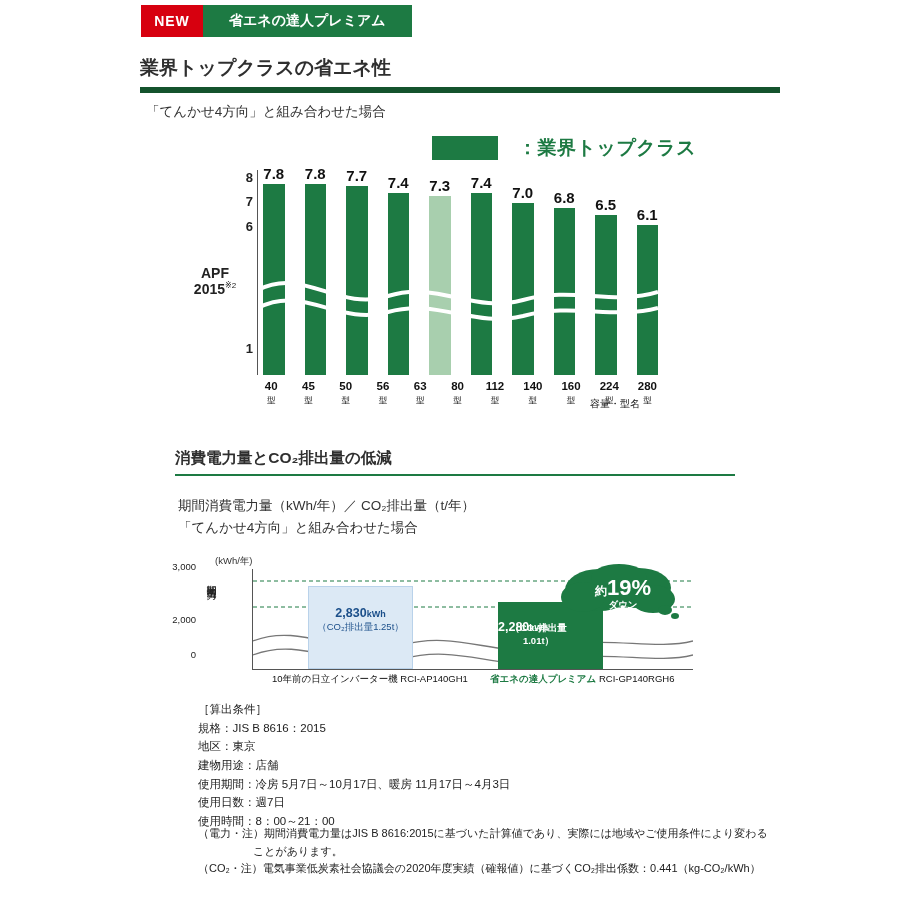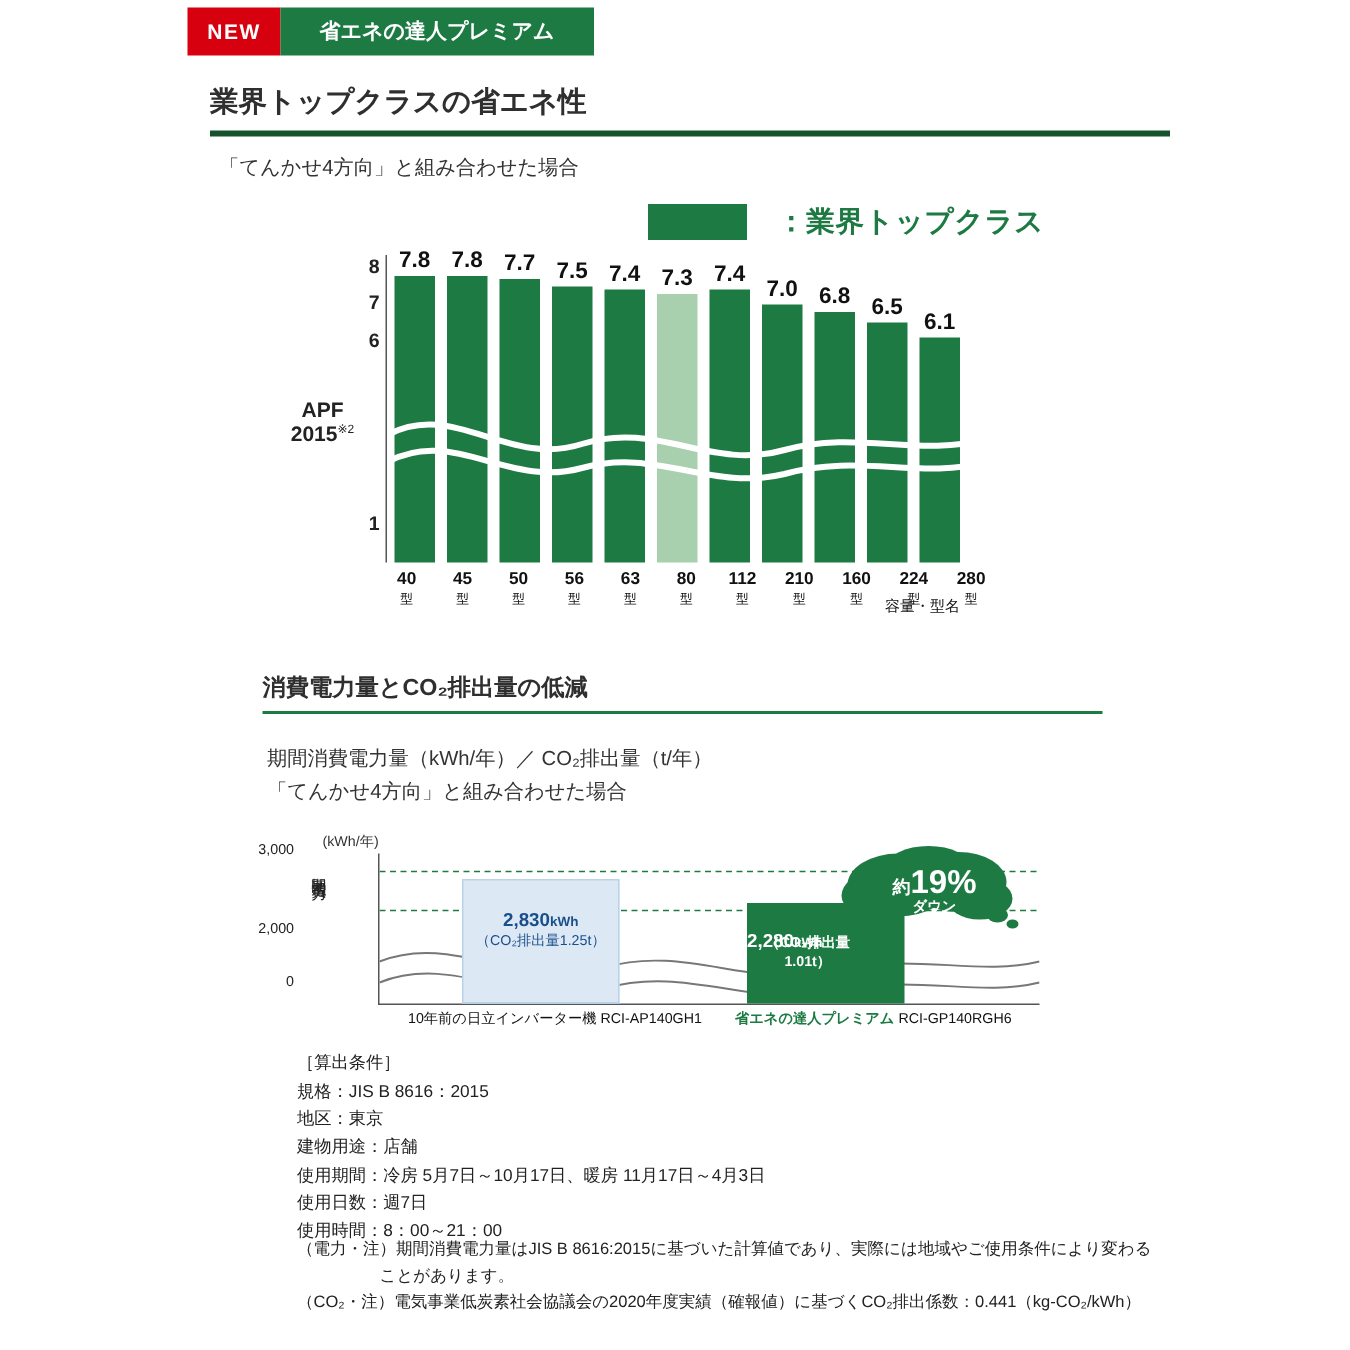--- a/index.html
+++ b/index.html
@@ -15,31 +15,32 @@
   
   .banner{
     position:absolute;left:125px;top:5px;
     display:flex;align-items:stretch;height:32px;
   }
   .banner-new{
     background:#d7000f;color:#ffffff;
     font-size:14px;font-weight:bold;
     width:62px;display:flex;align-items:center;justify-content:center;
     letter-spacing:1px;
+    margin-left:16px;
   }
   .banner-title{
     background:#1d7a43;color:#ffffff;
     font-size:14px;font-weight:bold;
     padding:0 26px;display:flex;align-items:center;
   }
 
   
   .sec1-head{
     position:absolute;left:140px;top:55px;width:640px;
-    border-bottom:4px solid #14532d;
+    border-bottom:6px solid #14532d;
     padding-bottom:6px;
     font-size:19px;font-weight:bold;color:#2f2f2f;
   }
   .sec1-sub{
     position:absolute;left:146px;top:103px;
     font-size:13.5px;color:#333;
   }
 
   
   .legend{
@@ -69,21 +70,21 @@
     border-left:1.5px solid #555;
   }
   .c1-ylabels{
     position:absolute;left:42px;top:-8px;width:26px;height:205px;
   }
   .c1-ylabels span{
     position:absolute;right:0;font-size:13px;color:#222;font-weight:bold;
   }
   .bars{
     position:absolute;left:0;bottom:0;width:100%;height:205px;
-    display:flex;align-items:flex-end;gap:8px;padding-left:5px;box-sizing:border-box;
+    display:flex;align-items:flex-end;gap:20px;padding-left:5px;box-sizing:border-box;
   }
   .barcol{width:27px;position:relative;display:flex;flex-direction:column;justify-content:flex-end;height:100%;}
   .bar{width:100%;background:#1d7a43;}
   .bar.hl{background:#a8cfae;}
   .barval{
     position:absolute;left:50%;transform:translateX(-50%);
     font-size:15px;font-weight:bold;color:#111;white-space:nowrap;
   }
   .wave{
     position:absolute;left:0;top:98px;width:100%;height:60px;pointer-events:none;
@@ -220,24 +221,20 @@
           <div class="barval" style="bottom: 193.497px;">7.8</div>
           <div class="bar" style="height: 191.497px;"></div>
         </div>
         <div class="barcol">
           <div class="barval" style="bottom: 193.497px;">7.8</div>
           <div class="bar" style="height: 191.497px;"></div>
         </div>
         <div class="barcol">
           <div class="barval" style="bottom: 191.042px;">7.7</div>
           <div class="bar" style="height: 189.042px;"></div>
-        </div>
-        <div class="barcol">
-          <div class="barval" style="bottom: 186.132px;">7.5</div>
-          <div class="bar" style="height: 184.132px;"></div>
         </div>
         <div class="barcol">
           <div class="barval" style="bottom: 183.677px;">7.4</div>
           <div class="bar" style="height: 181.677px;"></div>
         </div>
         <div class="barcol">
           <div class="barval" style="bottom: 181.222px;">7.3</div>
           <div class="bar hl" style="height: 179.222px;"></div>
         </div>
         <div class="barcol">
@@ -268,21 +265,21 @@
   </div>
 
   <div class="c1-xlabels" id="c1-xlabels">
       <div class="xl"><span>40</span><small>型</small></div>
       <div class="xl"><span>45</span><small>型</small></div>
       <div class="xl"><span>50</span><small>型</small></div>
       <div class="xl"><span>56</span><small>型</small></div>
       <div class="xl"><span>63</span><small>型</small></div>
       <div class="xl"><span>80</span><small>型</small></div>
       <div class="xl"><span>112</span><small>型</small></div>
-      <div class="xl"><span>210</span><small>型</small></div>
+      <div class="xl"><span>140</span><small>型</small></div>
       <div class="xl"><span>160</span><small>型</small></div>
       <div class="xl"><span>224</span><small>型</small></div>
       <div class="xl"><span>280</span><small>型</small></div>
     </div>
   <div class="c1-xcaption">容量・型名</div>
 </div>
 
 <div class="sec2-head">
   <span>消費電力量とCO₂排出量の低減</span>
 </div>

